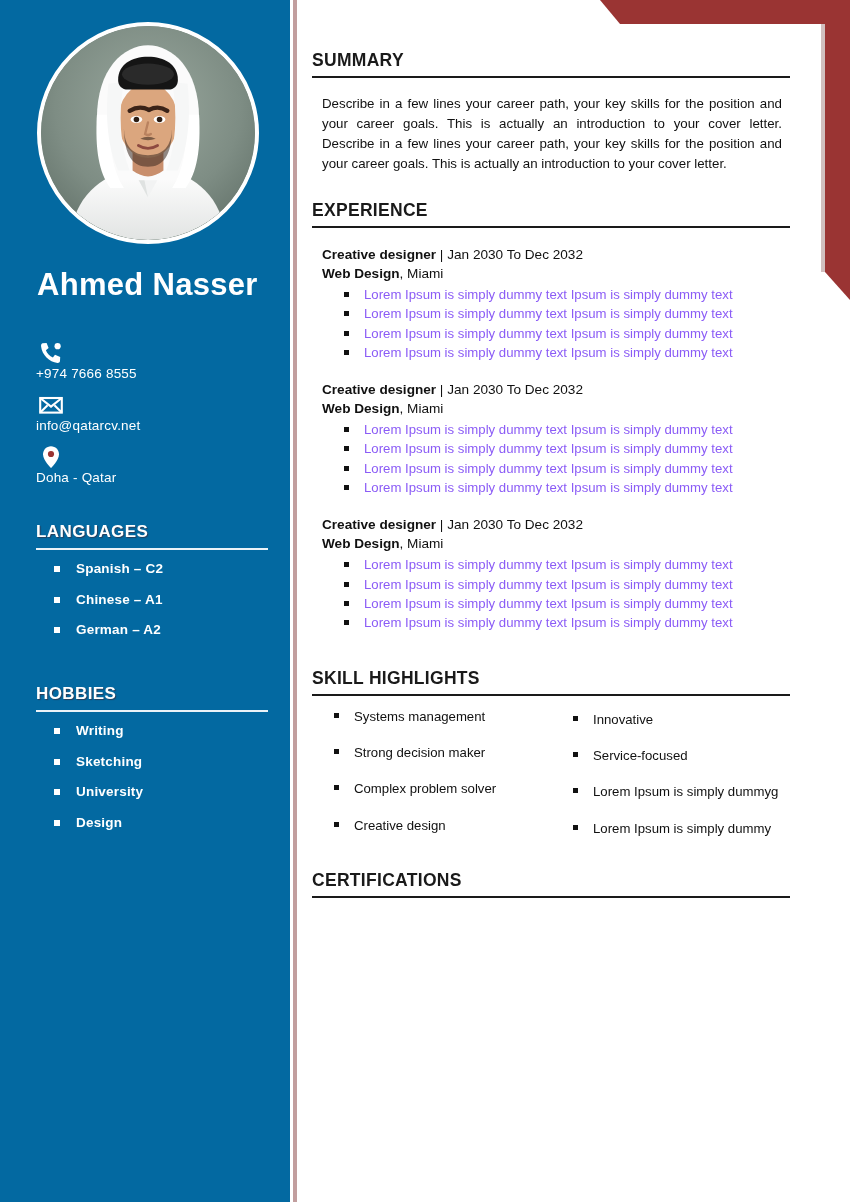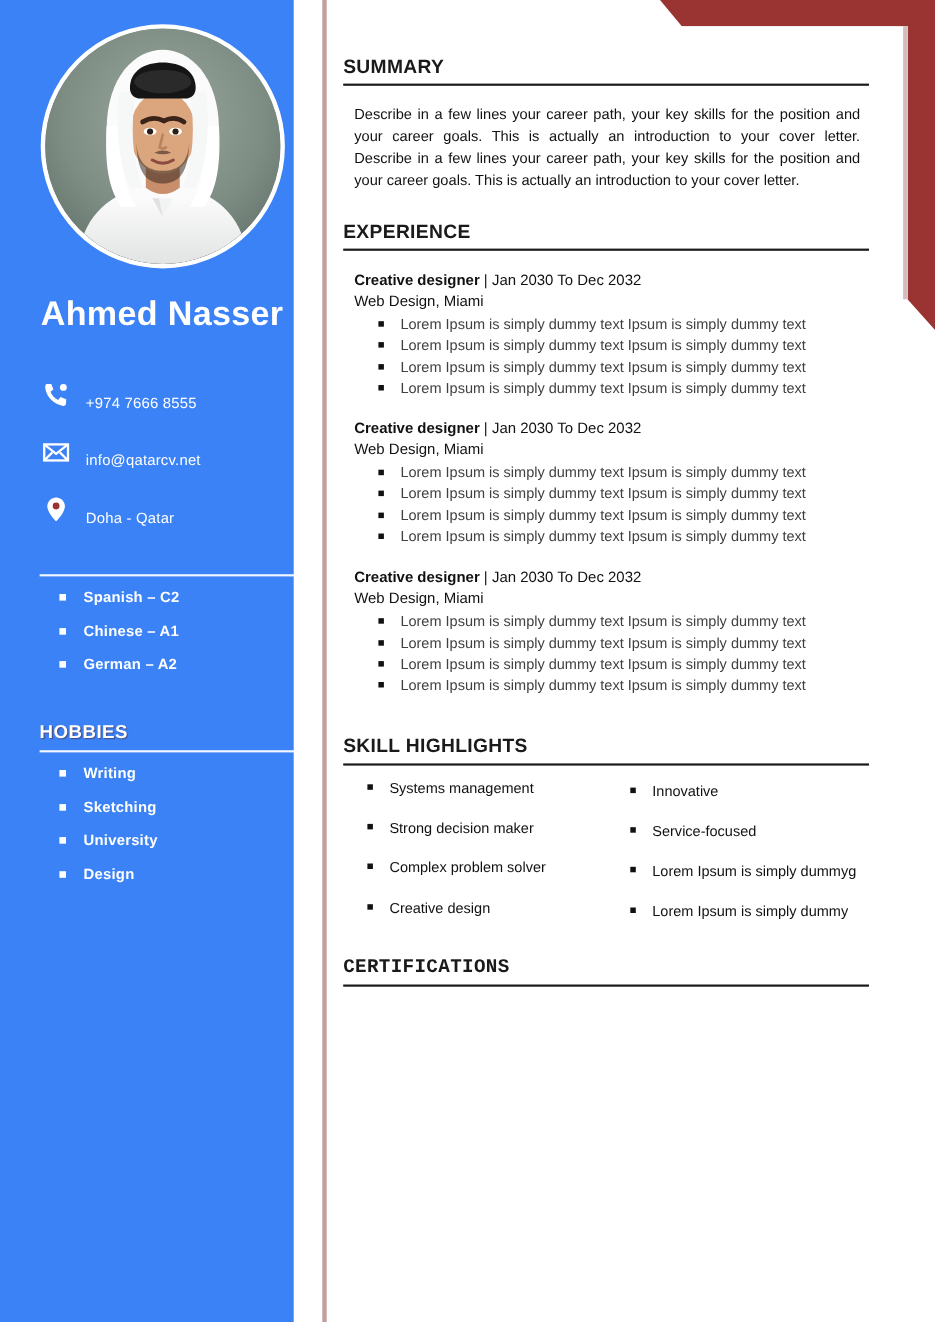--- a/index.html
+++ b/index.html
@@ -49,23 +49,23 @@
     height: 248px;
     background: rgba(90, 25, 25, 0.28);
     z-index: 2;
   }
 
   
   .sidebar {
     position: absolute;
     top: 0;
     left: 0;
-    width: 267px;
+    width: 290px;
     height: 1202px;
-    background: #3b82f6;
+    background: #0369a1;
     z-index: 4;
   }
   .sidebar-edge {
     position: absolute;
     top: 0;
     left: 293px;
     width: 4px;
     height: 1202px;
     background: rgba(120, 40, 40, 0.45);
   }
@@ -99,23 +99,24 @@
 
   
   .contact-list {
     position: absolute;
     top: 340px;
     left: 36px;
     width: 250px;
   }
   .contact-row {
     display: flex;
-    align-items: flex-end;
+    align-items: flex-start;
     height: 34px;
     margin-bottom: 18px;
+    flex-direction: column;
   }
   .contact-icon {
     width: 30px;
     min-width: 30px;
     height: 30px;
     display: flex;
     align-items: center;
     justify-content: center;
     margin-right: 12px;
   }
@@ -123,21 +124,21 @@
   .contact-text {
     color: #ffffff;
     font-size: 13.5px;
     letter-spacing: 0.2px;
     white-space: nowrap;
   }
 
   
   .side-section { position: absolute; left: 36px; width: 232px; }
   .side-section.languages { top: 522px; }
-  .side-section.hobbies   { top: 656px; }
+  .side-section.hobbies   { top: 684px; }
 
   .side-heading {
     color: #ffffff;
     font-size: 17px;
     font-weight: bold;
     letter-spacing: 0.4px;
     text-shadow: 1px 1px 1px rgba(80,20,20,0.5);
     margin: 0 0 6px 0;
   }
   .side-rule {
@@ -202,27 +203,27 @@
     color: #111111;
     text-align: justify;
     margin: 16px 8px 0 10px;
   }
 
   
   .job { margin: 0 0 0 10px; }
   .job-line1 { font-size: 13.6px; color: #111111; line-height: 1.38; }
   .job-line1 .role { font-weight: bold; }
   .job-line2 { font-size: 13.6px; color: #111111; line-height: 1.38; }
-  .job-line2 .company { font-weight: normal; text-align: right; }
+  .job-line2 .company { font-weight: bold; text-align: right; }
 
   .job-bullets { list-style: none; margin: 2px 0 0 0; padding: 0 0 0 22px; }
   .job-bullets li {
     position: relative;
     font-size: 13.2px;
-    color: #404040;
+    color: #8b5cf6;
     line-height: 1.45;
     padding-left: 20px;
   }
   .job-bullets li::before {
     content: "";
     position: absolute;
     left: 0;
     top: 7px;
     width: 5px;
     height: 5px;
@@ -381,20 +382,21 @@
           <svg width="26" height="26" viewBox="0 0 26 26">
             <path d="M13 2.2 C8.6 2.2 5.0 5.8 5.0 10.2 C5.0 16.2 13 24.0 13 24.0 C13 24.0 21 16.2 21 10.2 C21 5.8 17.4 2.2 13 2.2 Z" fill="#ffffff"></path>
             <circle cx="13" cy="10.0" r="3.1" fill="#9A3433"></circle>
           </svg>
         </span>
         <span class="contact-text">Doha - Qatar</span>
       </div>
     </div>
 
     <section class="side-section languages">
+      <h2 class="side-heading">LANGUAGES</h2>
       <div class="side-rule"></div>
       <ul class="side-list">
         <li>Spanish – C2</li>
         <li>Chinese – A1</li>
         <li>German – A2</li>
       </ul>
     </section>
 
     <section class="side-section hobbies">
       <h2 class="side-heading">HOBBIES</h2>
@@ -483,19 +485,19 @@
           <ul class="skills-list">
             <li>Innovative</li>
             <li>Service-focused</li>
             <li>Lorem Ipsum is simply dummyg</li>
             <li>Lorem Ipsum is simply dummy</li>
           </ul>
         </div>
       </div>
     </section>
 
-    <section class="section" style="margin-top:12px;font-family:Liberation Mono, monospace;">
+    <section class="section" style="margin-top:12px;">
       <h2 class="sec-heading">CERTIFICATIONS</h2>
       <div class="sec-rule"></div>
     </section>
 
   </main>
 </div>
 
 </body></html>

